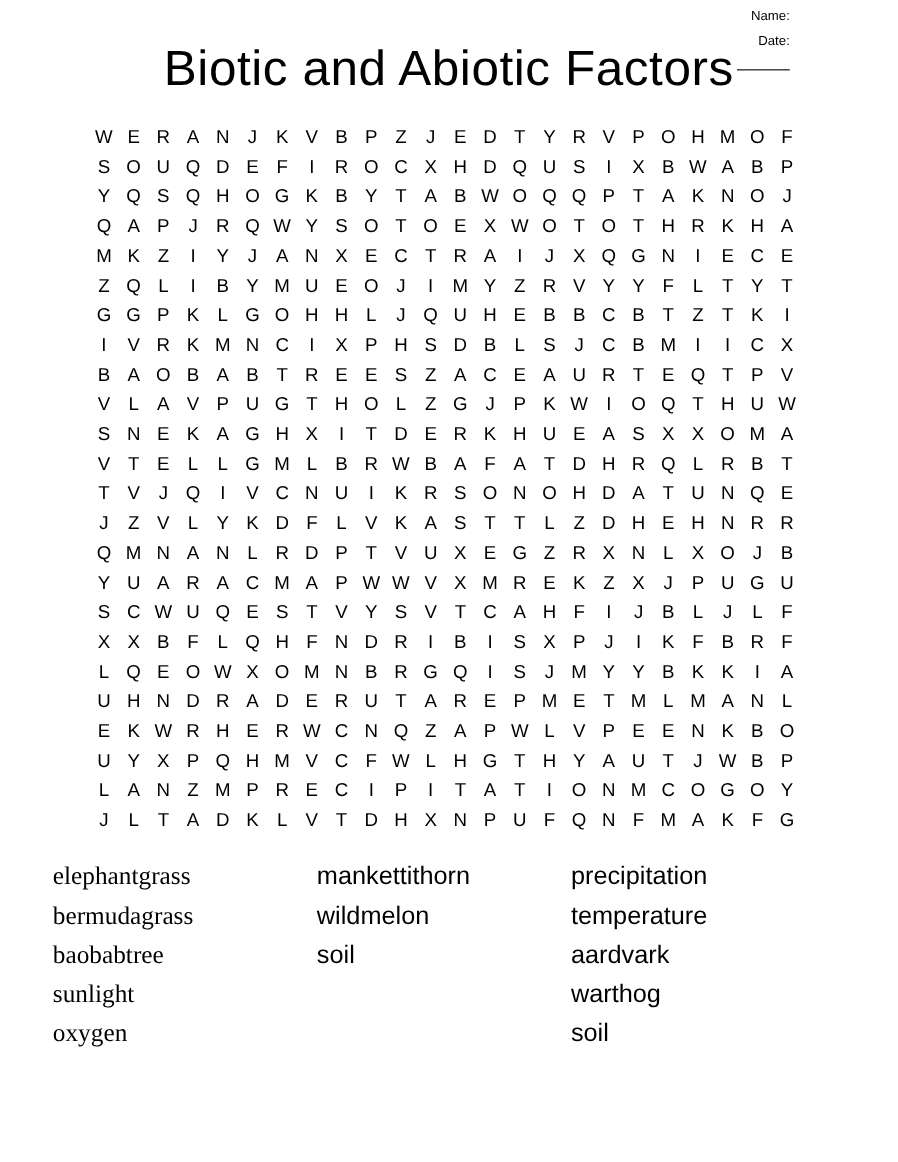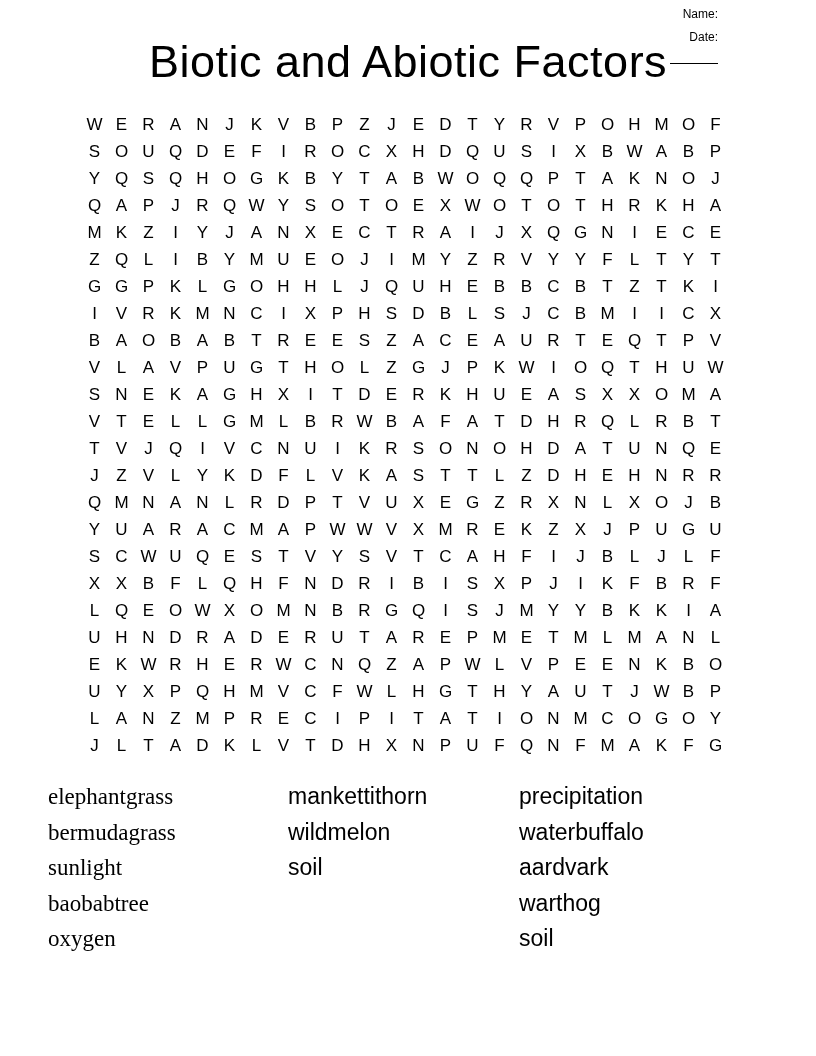--- a/index.html
+++ b/index.html
@@ -659,30 +659,30 @@
       <span class="cell">M</span>
       <span class="cell">A</span>
       <span class="cell">K</span>
       <span class="cell">F</span>
       <span class="cell">G</span>
     </div>
 
   <div class="word-col col-1">
       <div>elephantgrass</div>
       <div>bermudagrass</div>
+      <div>baobabtree</div>
       <div>sunlight</div>
-      <div>baobabtree</div>
       <div>oxygen</div>
     </div>
   <div class="word-col col-2">
       <div>mankettithorn</div>
       <div>wildmelon</div>
       <div>soil</div>
     </div>
   <div class="word-col col-3">
       <div>precipitation</div>
-      <div>waterbuffalo</div>
+      <div>temperature</div>
       <div>aardvark</div>
       <div>warthog</div>
       <div>soil</div>
     </div>
 
 </div>
 
 </body></html>

